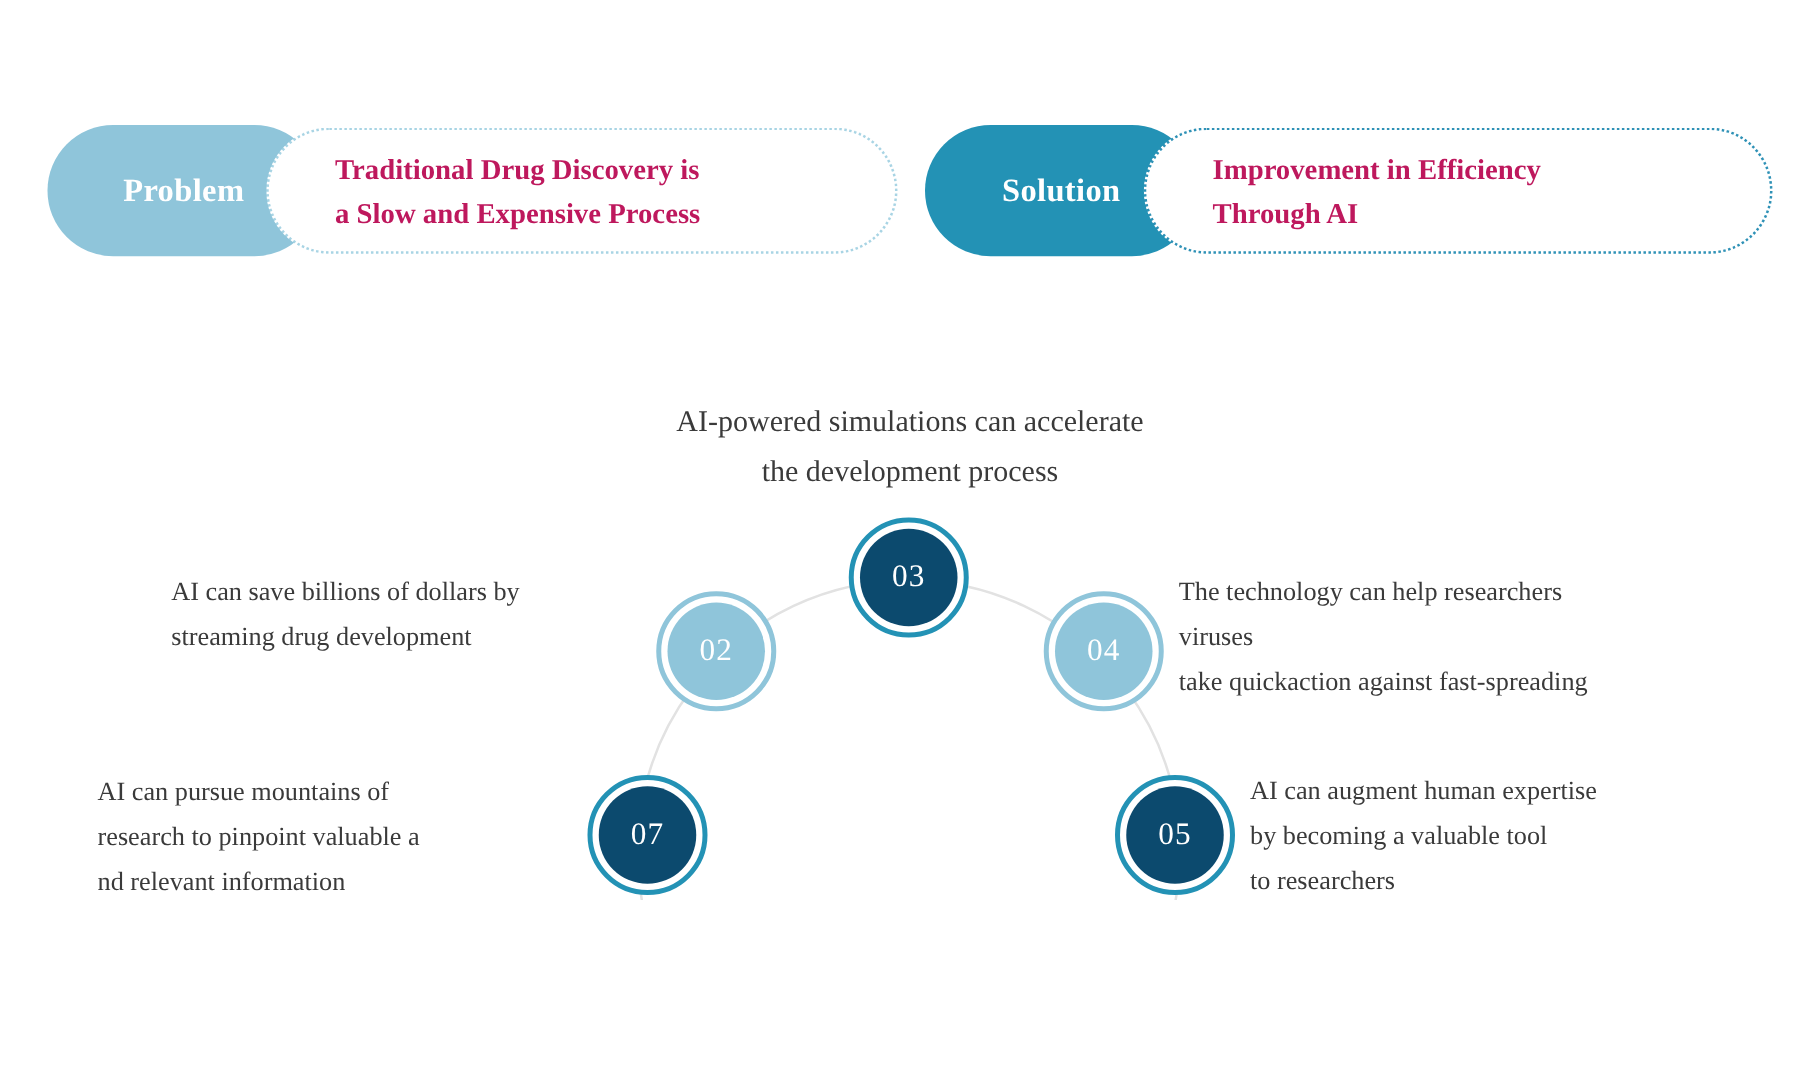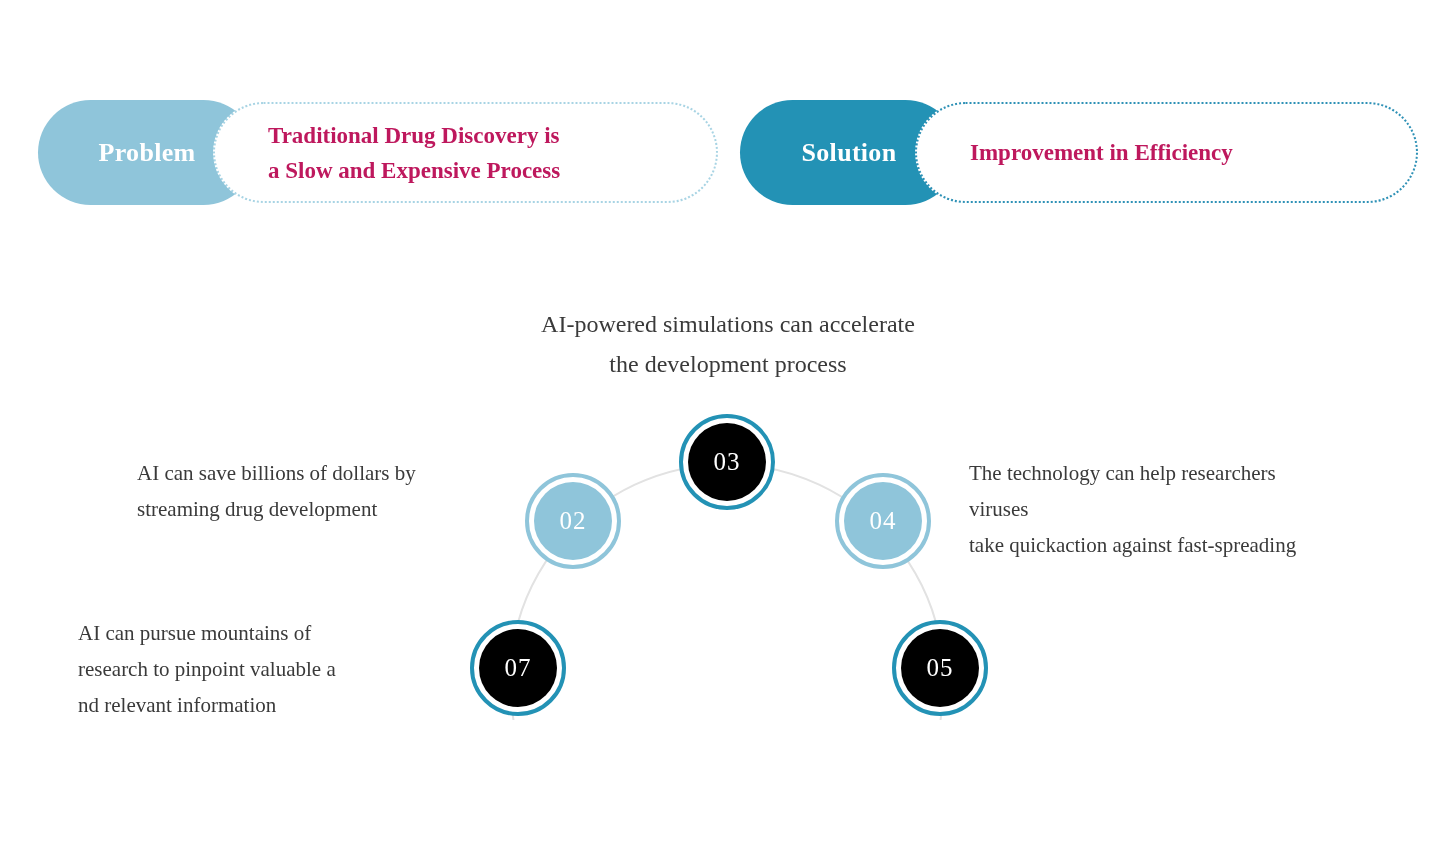--- a/index.html
+++ b/index.html
@@ -55,41 +55,41 @@
     display: flex; align-items: center; justify-content: center;
     transform: translate(-50%, -50%);
     z-index: 2;
   }
   .node-inner {
     width: 78px; height: 78px; border-radius: 50%;
     display: flex; align-items: center; justify-content: center;
     color: #ffffff; font-size: 25px; letter-spacing: 1px; font-weight: 400;
   }
   .node.dark  { border: 4px solid #2392B5; }
-  .node.dark  .node-inner { background: #000000; }
+  .node.dark  .node-inner { background: #0c4a6e; }
   .node.light { border: 4px solid #8FC5DA; }
   .node.light .node-inner { background: #8FC5DA; }
 
   .n01 { left: 518px; top: 668px; }
   .n02 { left: 573px; top: 521px; text-align: center; }
   .n03 { left: 727px; top: 462px; }
   .n04 { left: 883px; top: 521px; }
   .n05 { left: 940px; top: 668px; }
 
   
   .step-text {
     position: absolute; z-index: 2;
     font-size: 21px; color: #3A3A3A; line-height: 36px;
   }
   .st1 { left: 78px;  top: 615px; }
   .st2 { left: 137px; top: 455px; }
-  .st4 { left: 969px; top: 455px; }
+  .st4 { left: 943px; top: 455px; }
   .st5 { left: 1000px; top: 614px; }
   .caption {
-    position: absolute; left: 0; top: 304px; width: 100%;
+    position: absolute; left: 0; top: 318px; width: 100%;
     text-align: center; z-index: 2;
     font-size: 24px; color: #3A3A3A; line-height: 40px;
   }
 
   
   .brand {
     position: absolute; left: 0; top: 822px; width: 100%;
     text-align: center;
     color: #C9C9C9; font-size: 20px; font-weight: 700; letter-spacing: 7px;
   }
@@ -108,20 +108,21 @@
       <div class="dash-line">a Slow and Expensive Process</div>
     </div>
   </div>
 
   <div class="hdr-group hdr-solution">
     <div class="pill pill-solution">
       <div class="pill-label"><span>Solution</span></div>
     </div>
     <div class="dash-box dash-solution">
       <div class="dash-line">Improvement in Efficiency</div>
+      <div class="dash-line">Through AI</div>
     </div>
   </div>
 
   <svg class="arc-svg" width="1456" height="866" viewBox="0 0 1456 866" aria-hidden="true">
     <path d="M 519 743 A 217 217 0 1 1 935 743" fill="none" stroke="#E2E2E2" stroke-width="2"></path>
     <circle cx="519" cy="743" r="5.5" fill="#D4D4D4"></circle>
     <circle cx="935" cy="743" r="5.5" fill="#D4D4D4"></circle>
   </svg>
 
   <div class="node dark n01">
@@ -155,16 +156,21 @@
     <div>viruses</div>
     <div>take quickaction against fast-spreading</div>
   </div>
 
   <div class="step-text st1">
     <div>AI can pursue mountains of</div>
     <div>research to pinpoint valuable a</div>
     <div>nd relevant information</div>
   </div>
 
+  <div class="step-text st5">
+    <div>AI can augment human expertise</div>
+    <div>by becoming a valuable tool</div>
+    <div>to researchers</div>
+  </div>
 
   <div class="brand">TECHAHEAD</div>
 
 </div>
 
 </body></html>

